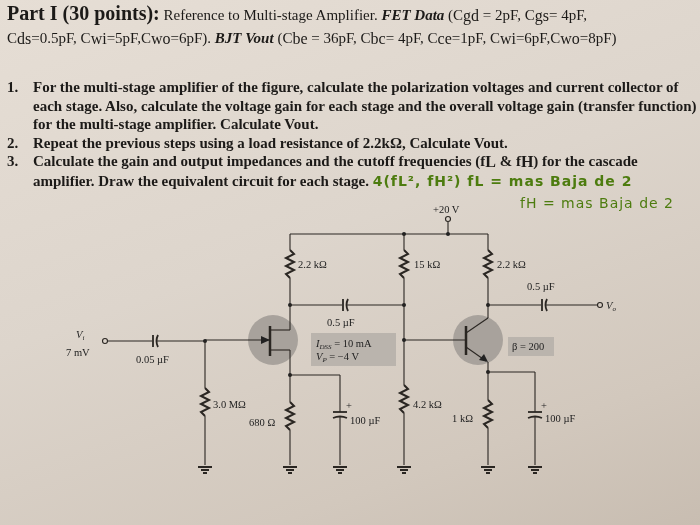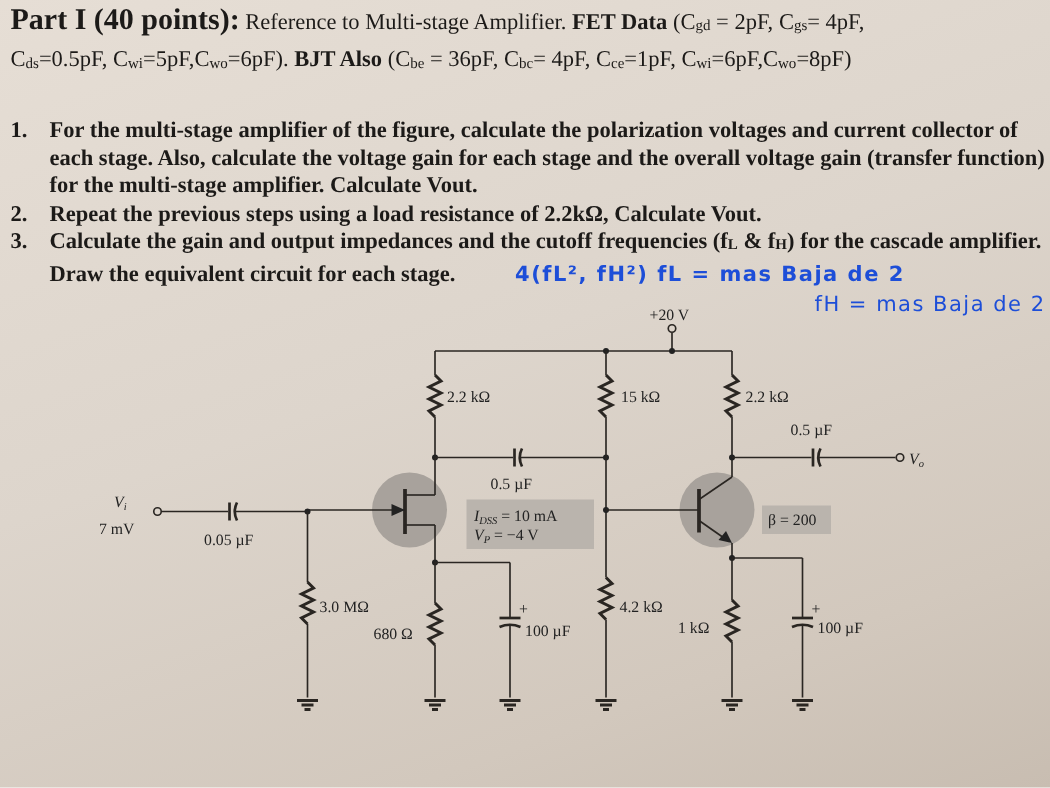--- a/index.html
+++ b/index.html
@@ -6,40 +6,40 @@
   body {
     width: 700px; height: 525px; overflow: hidden; position: relative;
     background: linear-gradient(160deg, #e6ded5 0%, #ddd5cc 45%, #d2c8bd 80%, #c8bdb1 100%);
     font-family: "Liberation Serif", "DejaVu Serif", serif;
     color: #1c1a18;
   }
   .header { position: absolute; left: 7px; top: 2px; width: 690px; }
   .line1 { font-size: 15px; line-height: 22px; white-space: nowrap; }
   .line1 .part { font-weight: bold; font-size: 20px; }
   .line2 { font-size: 15px; line-height: 22px; white-space: nowrap; }
-  .bi { font-weight: bold; }
-  sub { font-size: 10px; vertical-align: -1px; }
+  .bi { font-weight: bold; font-style: italic; }
+  sub { font-size: 16px; vertical-align: -1px; }
   .tasks { position: absolute; left: 7px; top: 78px; width: 690px; font-size: 15px; line-height: 18.5px; }
   .task { display: flex; }
   .task .num { font-weight: bold; width: 26px; flex: none; }
   .task .txt { flex: 1; font-weight: bold; }
-  .hand { font-family: "DejaVu Sans", sans-serif; color: #1d4ed8; font-size: 14px; letter-spacing: 1px; margin-left: 36px; }
-  .hand2 { position: absolute; left: 507px; top: 195px; }
+  .hand { font-family: "DejaVu Sans", sans-serif; color: #4d7c0f; font-size: 14px; letter-spacing: 1px; }
+  .hand2 { position: absolute; left: 520px; top: 195px; }
   svg { position: absolute; left: 0; top: 0; }
   .lbl { font-family: "Liberation Serif", serif; font-size: 10.5px; fill: #222; }
 </style>
 </head>
 <body>
 
 <div class="header">
   <div class="line1">
-    <span class="part">Part I (40 points)</span><span class="part">:</span><span> Reference to Multi-stage Amplifier. </span><span class="bi">FET Data</span><span> (</span><span>C</span><sub>gd</sub><span> = 2pF, </span><span>C</span><sub>gs</sub><span>= 4pF,</span>
+    <span class="part">Part I (30 points)</span><span class="part">:</span><span> Reference to Multi-stage Amplifier. </span><span class="bi">FET Data</span><span> (</span><span>C</span><sub>gd</sub><span> = 2pF, </span><span>C</span><sub>gs</sub><span>= 4pF,</span>
   </div>
   <div class="line2">
-    <span>C</span><sub>ds</sub><span>=0.5pF, </span><span>C</span><sub>wi</sub><span>=5pF,</span><span>C</span><sub>wo</sub><span>=6pF). </span><span class="bi">BJT Also</span><span> (C</span><sub>be</sub><span> = 36pF, C</span><sub>bc</sub><span>= 4pF, C</span><sub>ce</sub><span>=1pF, C</span><sub>wi</sub><span>=6pF,C</span><sub>wo</sub><span>=8pF)</span>
+    <span>C</span><sub>ds</sub><span>=0.5pF, </span><span>C</span><sub>wi</sub><span>=5pF,</span><span>C</span><sub>wo</sub><span>=6pF). </span><span class="bi">BJT Vout</span><span> (C</span><sub>be</sub><span> = 36pF, C</span><sub>bc</sub><span>= 4pF, C</span><sub>ce</sub><span>=1pF, C</span><sub>wi</sub><span>=6pF,C</span><sub>wo</sub><span>=8pF)</span>
   </div>
 </div>
 
 <div class="tasks">
   <div class="task">
     <span class="num">1.</span>
     <span class="txt">For the multi-stage amplifier of the figure, calculate the polarization voltages and current collector of each stage. Also, calculate the voltage gain for each stage and the overall voltage gain (transfer function) for the multi-stage amplifier. Calculate Vout.</span>
   </div>
   <div class="task">
     <span class="num">2.</span>

